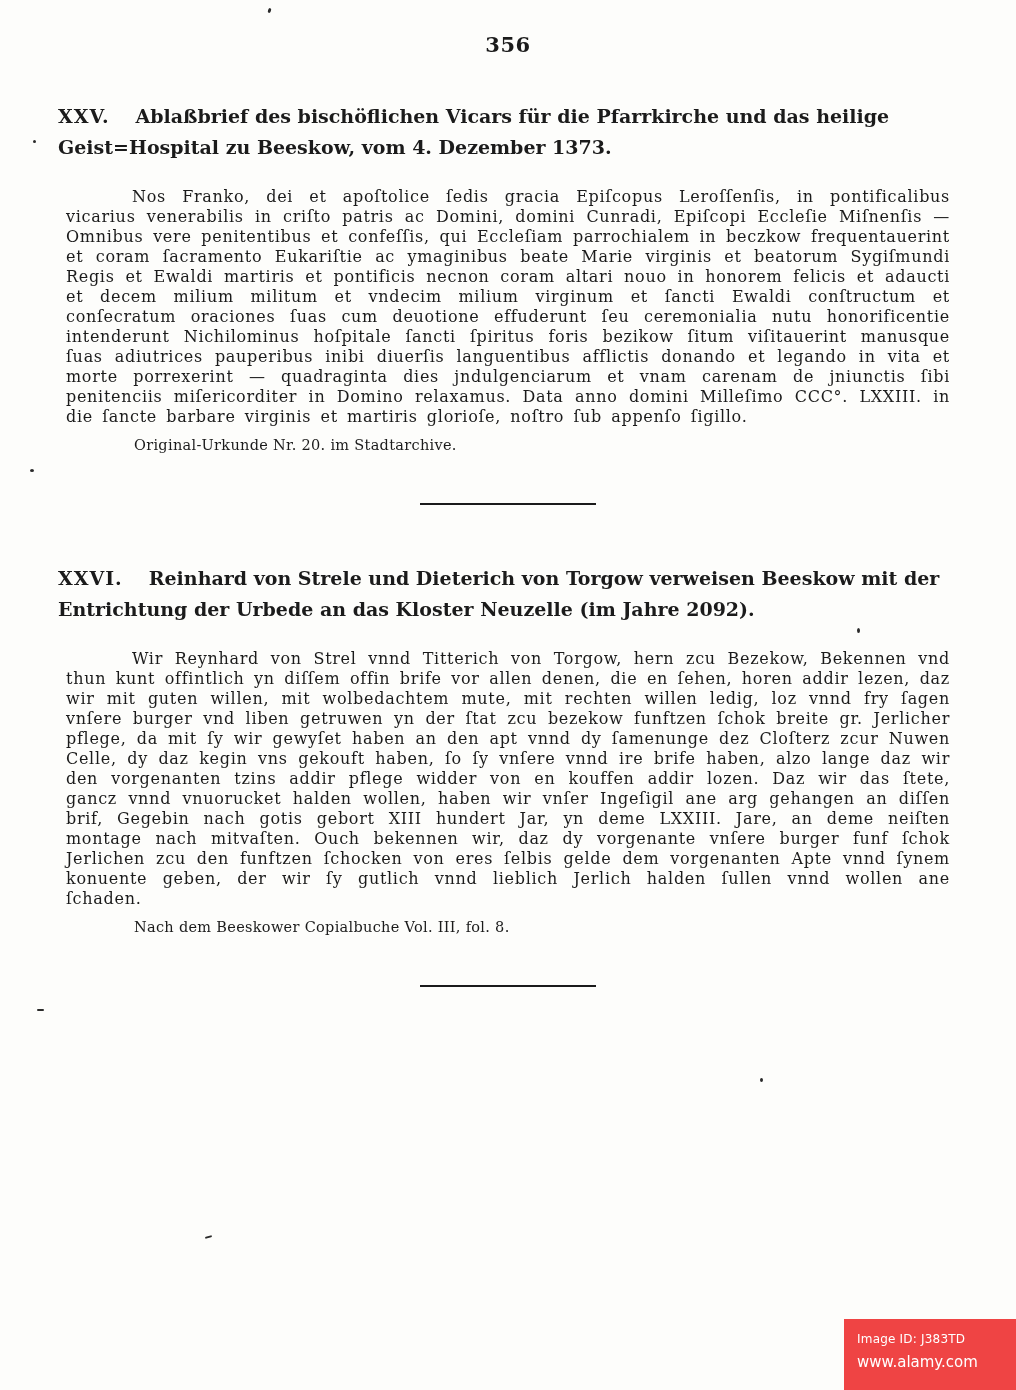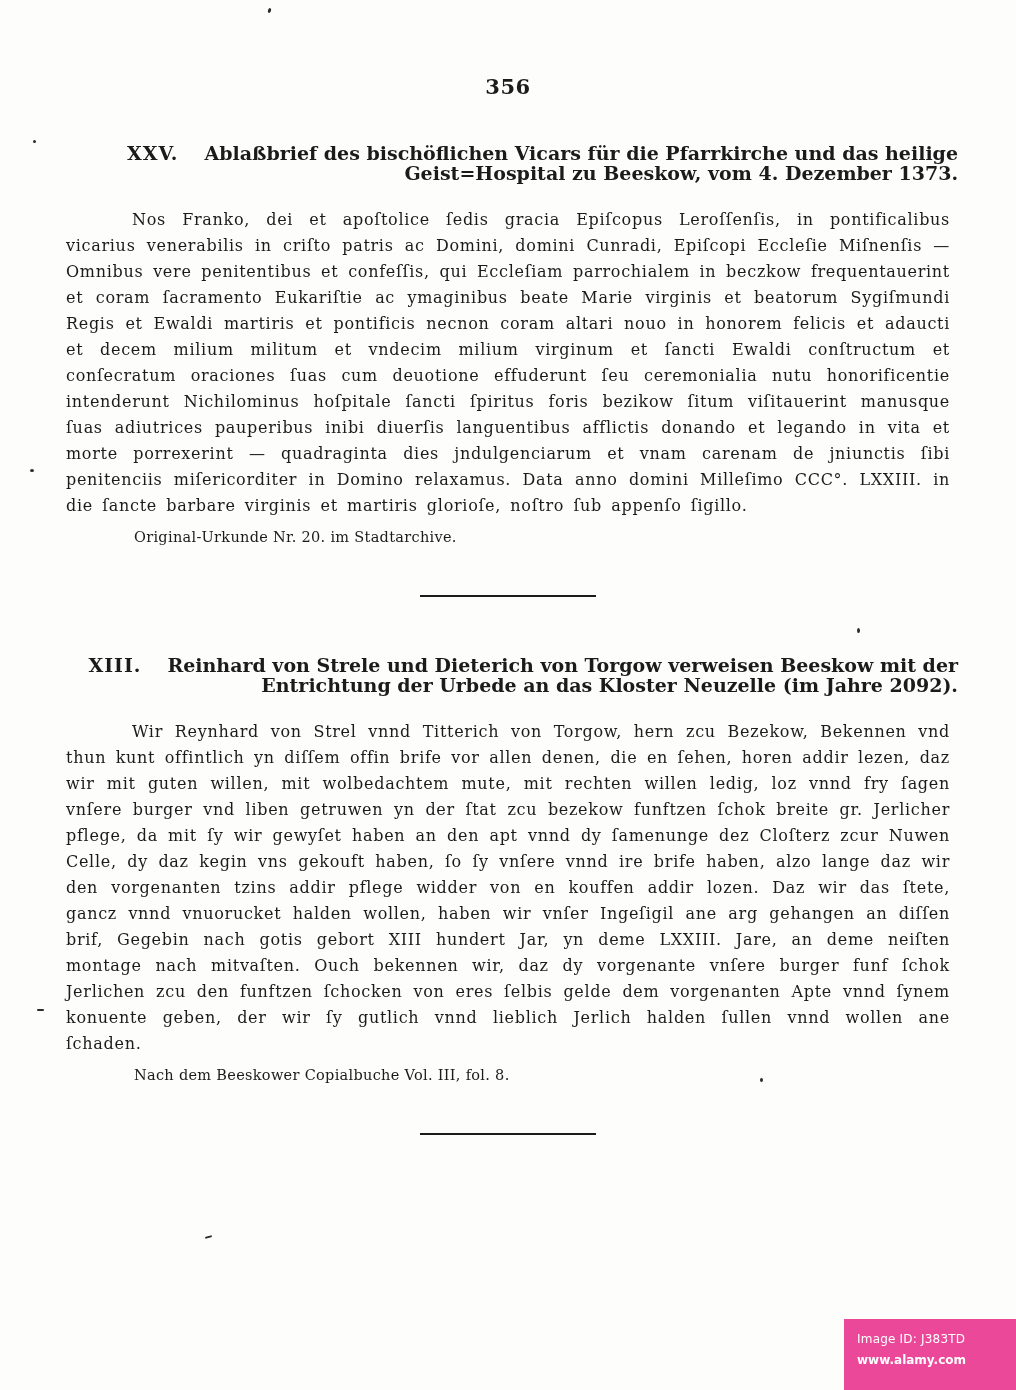--- a/index.html
+++ b/index.html
@@ -7,39 +7,39 @@
     position:relative;
     width:1016px;
     height:1390px;
     margin:0 auto;
     background:#fdfdfb;
     font-family:"DejaVu Serif", serif;
     color:#1b1b1b;
     overflow:hidden;
   }
   .pagenum {
-    padding-top:74px;
+    padding-top:32px;
     text-align:center;
     font-size:21px;
     font-weight:700;
     letter-spacing:0.5px;
   }
   .heading {
     margin:44px 58px 0 58px;
-    text-align:right;
+    text-align:left;
     font-weight:700;
     font-size:19px;
-    line-height:20px;
+    line-height:31px;
   }
   .heading .hnum { margin-right:26px; letter-spacing:1px; }
   .bodytext {
     margin:24px 66px 0 66px;
     text-align:justify;
     font-size:16px;
-    line-height:26px;
+    line-height:20px;
     letter-spacing:0.7px;
     word-spacing:3.5px;
     text-indent:66px;
   }
   .source {
     margin:10px 66px 0 134px;
     font-size:14.5px;
     font-weight:400;
     letter-spacing:0.3px;
   }
@@ -49,28 +49,28 @@
     border-top:2px solid #1b1b1b;
     margin:50px auto 0 auto;
   }
   .sec2 .heading { margin-top:58px; }
   .alamy-box {
     position:absolute;
     right:0;
     bottom:0;
     width:172px;
     height:71px;
-    background:#ec4899;
+    background:#ef4444;
     color:#fff;
     font-family:"DejaVu Sans", sans-serif;
     box-sizing:border-box;
     padding:13px 0 4px 13px;
   }
   .alamy-id { font-size:12px; letter-spacing:0.2px; }
-  .alamy-url { font-size:12px; font-weight:700; margin-top:7px; }
+  .alamy-url { font-size:15px; font-weight:400; margin-top:7px; }
   .speck { position:absolute; background:#2a2a2a; border-radius:50%; }
   .sp1 { left:268px; top:8px;    width:3px; height:5px; transform:rotate(20deg); }
   .sp2 { left:33px;  top:140px;  width:3px; height:3px; }
   .sp3 { left:30px;  top:469px;  width:4px; height:3px; }
   .sp4 { left:857px; top:628px;  width:3px; height:5px; }
   .sp5 { left:37px;  top:1009px; width:7px; height:2px; border-radius:1px; }
   .sp6 { left:205px; top:1236px; width:7px; height:2px; border-radius:1px; transform:rotate(-15deg); }
   .sp7 { left:760px; top:1078px; width:3px; height:4px; }
 </style>
 </head>
@@ -85,21 +85,21 @@
       <span class="hnum">XXV.</span><span class="htext">Ablaßbrief des bischöflichen Vicars für die Pfarrkirche und das heilige Geist=Hospital zu Beeskow, vom 4. Dezember 1373.</span>
     </div>
     <p class="bodytext">Nos Franko, dei et apoſtolice ſedis gracia Epiſcopus Leroſſenſis, in pontificalibus vicarius venerabilis in criſto patris ac Domini, domini Cunradi, Epiſcopi Eccleſie Miſnenſis — Omnibus vere penitentibus et confeſſis, qui Eccleſiam parrochialem in beczkow frequentauerint et coram ſacramento Eukariſtie ac ymaginibus beate Marie virginis et beatorum Sygiſmundi Regis et Ewaldi martiris et pontificis necnon coram altari nouo in honorem felicis et adaucti et decem milium militum et vndecim milium virginum et ſancti Ewaldi conſtructum et conſecratum oraciones ſuas cum deuotione effuderunt ſeu ceremonialia nutu honorificentie intenderunt Nichilominus hoſpitale ſancti ſpiritus foris bezikow ſitum viſitauerint manusque ſuas adiutrices pauperibus inibi diuerſis languentibus afflictis donando et legando in vita et morte porrexerint — quadraginta dies jndulgenciarum et vnam carenam de jniunctis ſibi penitenciis miſericorditer in Domino relaxamus. Data anno domini Milleſimo CCC°. LXXIII. in die ſancte barbare virginis et martiris glorioſe, noſtro ſub appenſo ſigillo.</p>
     <p class="source">Original-Urkunde Nr. 20. im Stadtarchive.</p>
   </section>
 
   <div class="divider"></div>
 
   <section class="sec2">
     <div class="heading">
-      <span class="hnum">XIII.</span><span class="htext">Reinhard von Strele und Dieterich von Torgow verweisen Beeskow mit der Entrichtung der Urbede an das Kloster Neuzelle (im Jahre 2092).</span>
+      <span class="hnum">XXVI.</span><span class="htext">Reinhard von Strele und Dieterich von Torgow verweisen Beeskow mit der Entrichtung der Urbede an das Kloster Neuzelle (im Jahre 2092).</span>
     </div>
     <p class="bodytext">Wir Reynhard von Strel vnnd Titterich von Torgow, hern zcu Bezekow, Bekennen vnd thun kunt offintlich yn diſſem offin brife vor allen denen, die en ſehen, horen addir lezen, daz wir mit guten willen, mit wolbedachtem mute, mit rechten willen ledig, loz vnnd fry ſagen vnſere burger vnd liben getruwen yn der ſtat zcu bezekow funftzen ſchok breite gr. Jerlicher pflege, da mit ſy wir gewyſet haben an den apt vnnd dy ſamenunge dez Cloſterz zcur Nuwen Celle, dy daz kegin vns gekouft haben, ſo ſy vnſere vnnd ire brife haben, alzo lange daz wir den vorgenanten tzins addir pflege widder von en kouffen addir lozen. Daz wir das ſtete, gancz vnnd vnuorucket halden wollen, haben wir vnſer Ingeſigil ane arg gehangen an diſſen brif, Gegebin nach gotis gebort XIII hundert Jar, yn deme LXXIII. Jare, an deme neiſten montage nach mitvaſten. Ouch bekennen wir, daz dy vorgenante vnſere burger funf ſchok Jerlichen zcu den funftzen ſchocken von eres ſelbis gelde dem vorgenanten Apte vnnd ſynem konuente geben, der wir ſy gutlich vnnd lieblich Jerlich halden ſullen vnnd wollen ane ſchaden.</p>
     <p class="source">Nach dem Beeskower Copialbuche Vol. III, fol. 8.</p>
   </section>
 
   <div class="divider"></div>
 
   <span class="speck sp1"></span>
   <span class="speck sp2"></span>
   <span class="speck sp3"></span>

